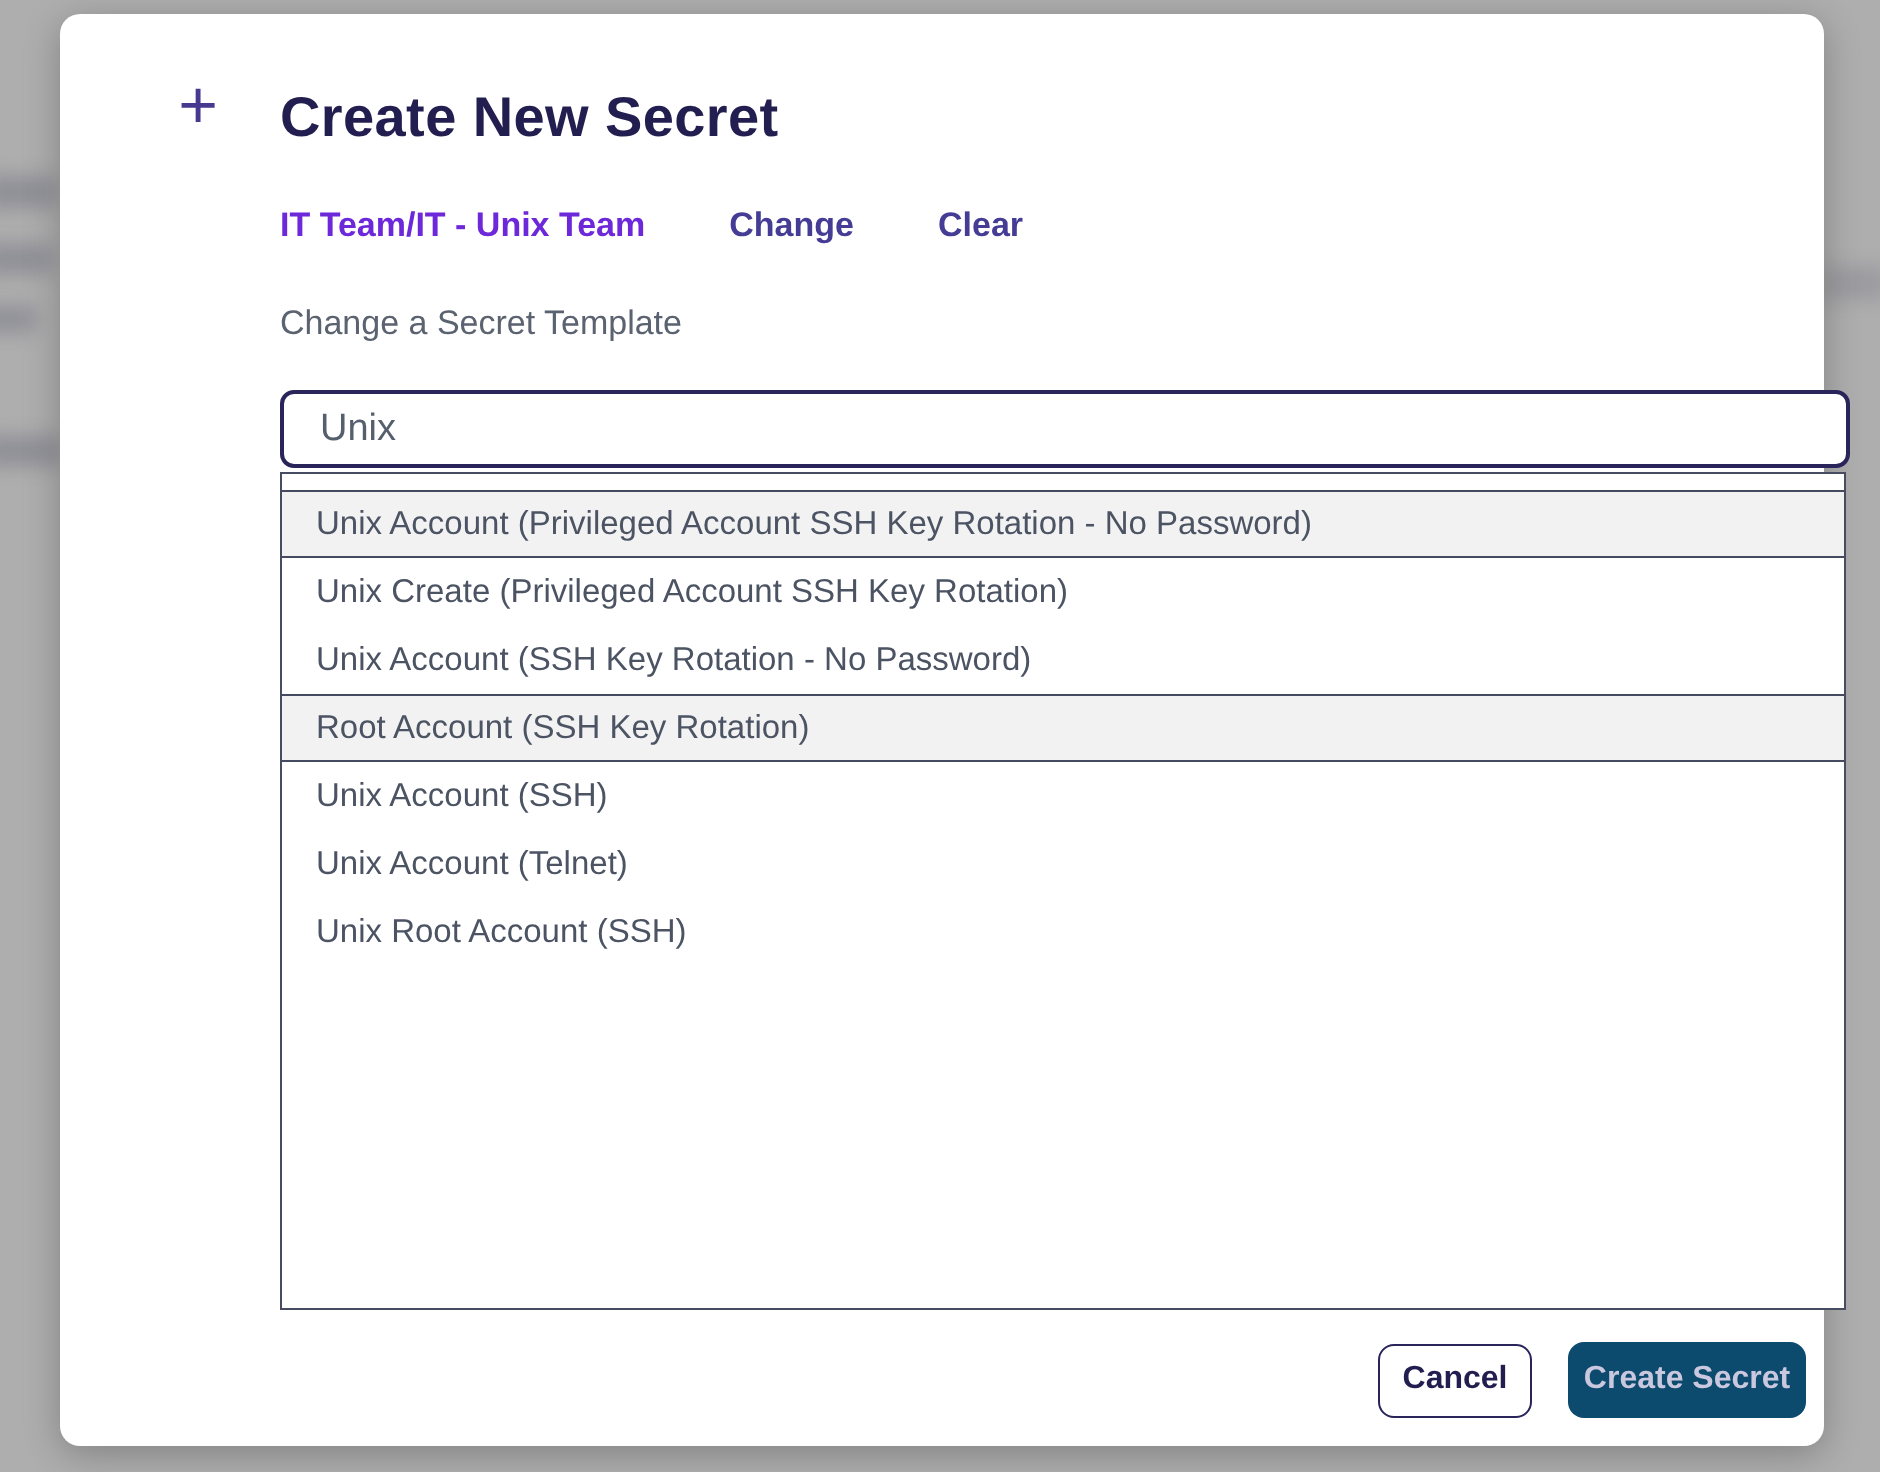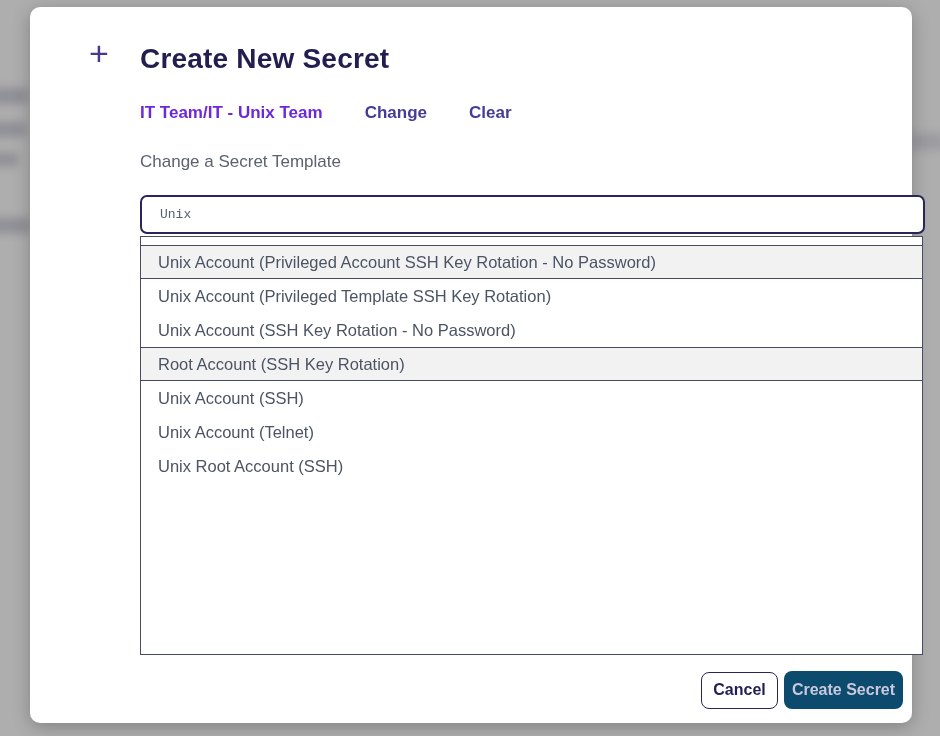--- a/index.html
+++ b/index.html
@@ -78,22 +78,22 @@
     color: #5b6270;
   }
 
   .template-search {
     position: absolute;
     left: 110px; top: 188px;
     width: 785px; height: 39px;
     border: 2px solid #292459;
     border-radius: 7px;
     padding: 0 18px;
-    font-family: Liberation Mono, monospace;
-    font-size: 13px;
+    font-family: Liberation Sans, sans-serif;
+    font-size: 19px;
     color: #565f6e;
     outline: none;
     background: #ffffff;
   }
 
   .dropdown {
     position: absolute;
     left: 110px; top: 229px;
     width: 783px; height: 419px;
     background: #ffffff;
@@ -118,21 +118,21 @@
     border-bottom: 1px solid #454a5e;
   }
 
   .footer {
     position: absolute;
     left: 0; top: 664px;
     width: 882px;
     display: flex;
     justify-content: flex-end;
     align-items: center;
-    gap: 6px;
+    gap: 18px;
     padding-right: 9px;
   }
   .btn {
     font-family: "Liberation Sans", "DejaVu Sans", sans-serif;
     font-size: 16px;
     font-weight: 700;
     border-radius: 8px;
     cursor: pointer;
   }
   .btn-cancel {
@@ -169,21 +169,21 @@
     <a class="link-btn">Change</a>
     <a class="link-btn">Clear</a>
   </div>
 
   <div class="template-label">Change a Secret Template</div>
 
   <input class="template-search" type="text" value="Unix" style="">
 
   <div class="dropdown" id="dropdown-list">
       <div class="dropdown-item highlighted">Unix Account (Privileged Account SSH Key Rotation - No Password)</div>
-      <div class="dropdown-item">Unix Account (Privileged Template SSH Key Rotation)</div>
+      <div class="dropdown-item">Unix Create (Privileged Account SSH Key Rotation)</div>
       <div class="dropdown-item">Unix Account (SSH Key Rotation - No Password)</div>
       <div class="dropdown-item highlighted">Root Account (SSH Key Rotation)</div>
       <div class="dropdown-item">Unix Account (SSH)</div>
       <div class="dropdown-item">Unix Account (Telnet)</div>
       <div class="dropdown-item">Unix Root Account (SSH)</div>
     </div>
 
   <div class="footer">
     <button class="btn btn-cancel">Cancel</button>
     <button class="btn btn-create" disabled="">Create Secret</button>

